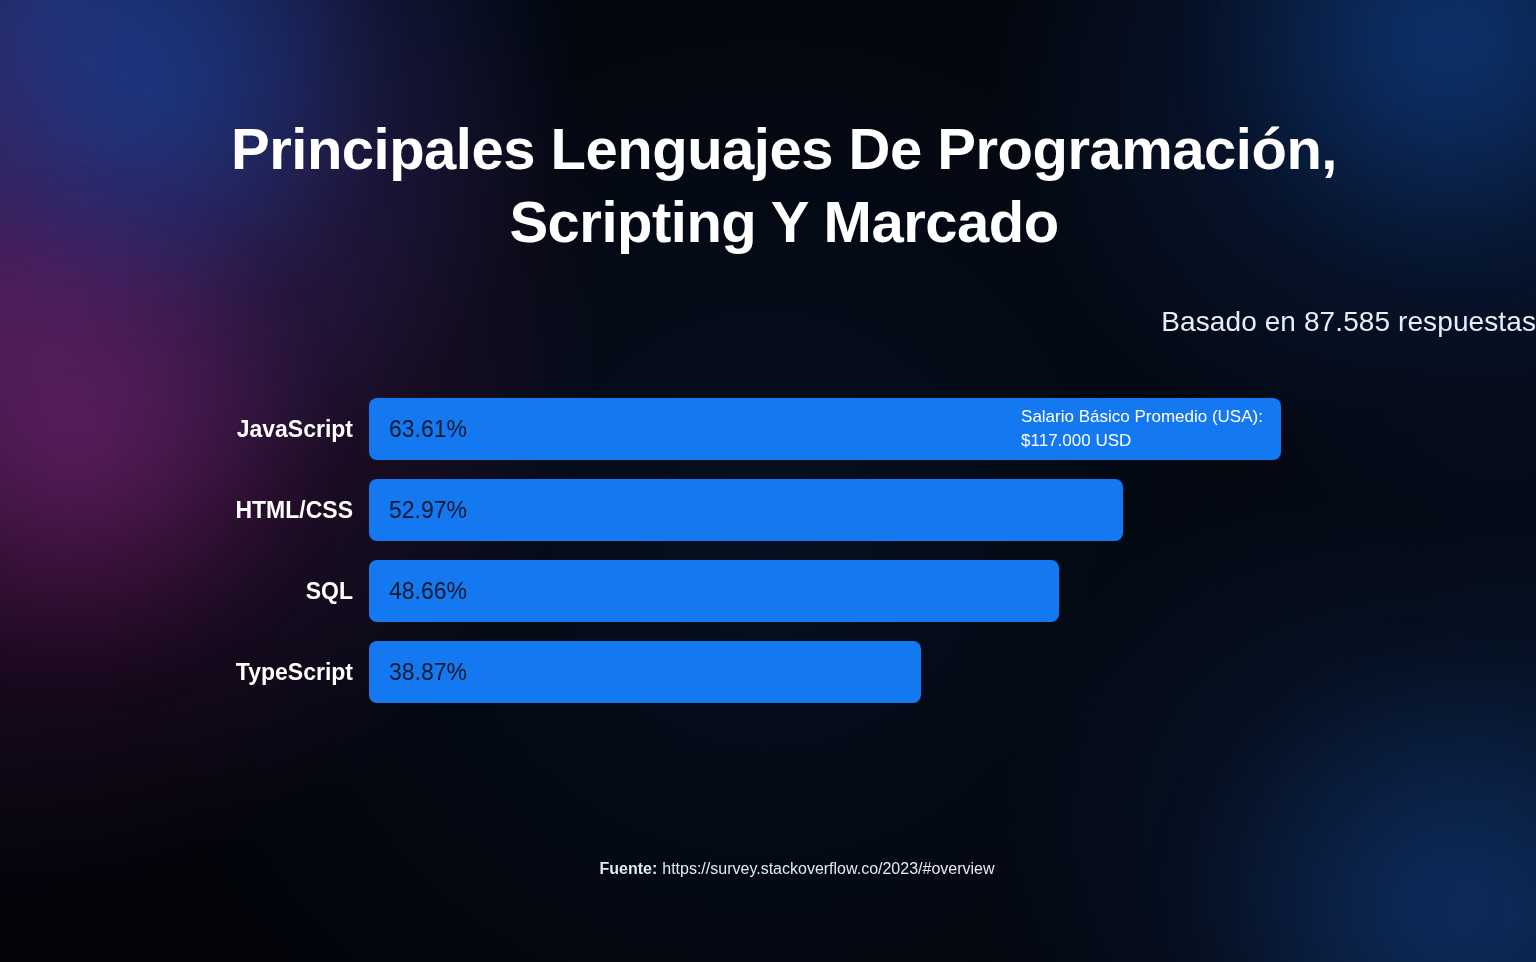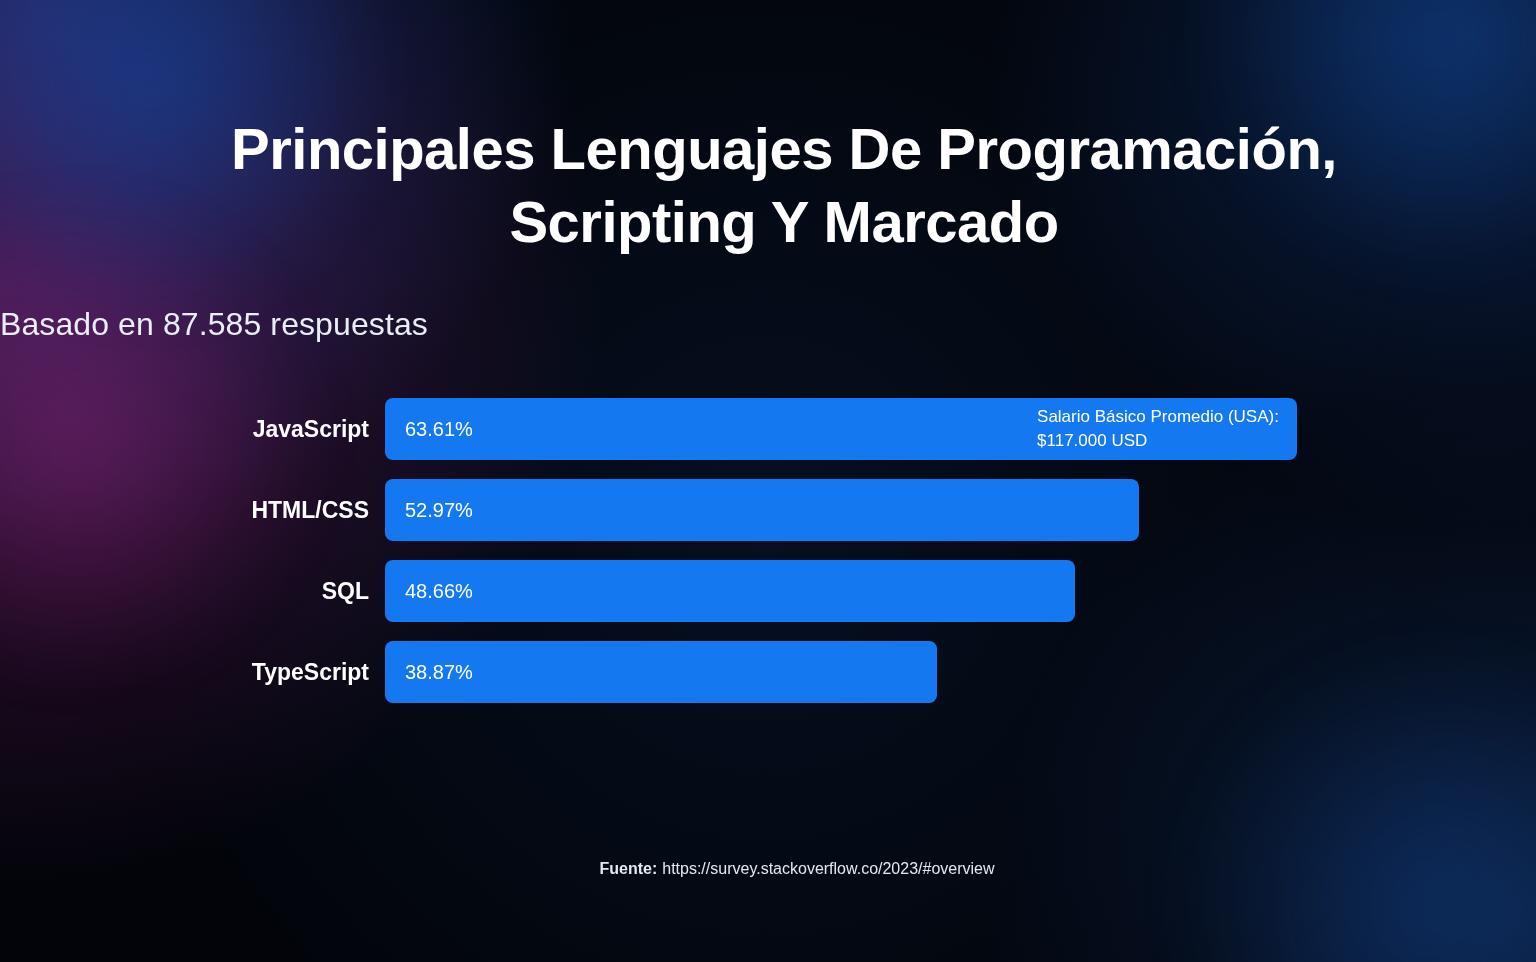--- a/index.html
+++ b/index.html
@@ -93,31 +93,31 @@
     letter-spacing: -0.5px;
     padding: 0 150px;
     box-sizing: border-box;
   }
 
   .subtitle {
     position: absolute;
     top: 306px;
     left: 0;
     width: 100%;
-    text-align: left;
+    text-align: right;
     color: #e9eef5;
-    font-size: 32px;
+    font-size: 28px;
     font-weight: 400;
     letter-spacing: 0.1px;
   }
 
   .chart {
     position: absolute;
     top: 398px;
-    left: 190px;
+    left: 174px;
     width: 1160px;
   }
 
   .row {
     display: flex;
     align-items: center;
     height: 62px;
     margin-bottom: 19px;
     position: relative;
   }
@@ -144,22 +144,22 @@
     left: 0;
     top: 0;
     height: 62px;
     background: #1478f0;
     border-radius: 8px;
     display: flex;
     align-items: center;
   }
 
   .bar-value {
-    color: #ffffff;
-    font-size: 20px;
+    color: #0f172a;
+    font-size: 23px;
     font-weight: 400;
     padding-left: 20px;
     white-space: nowrap;
   }
 
   .annotation {
     position: absolute;
     right: 18px;
     top: 50%;
     transform: translateY(-50%);

